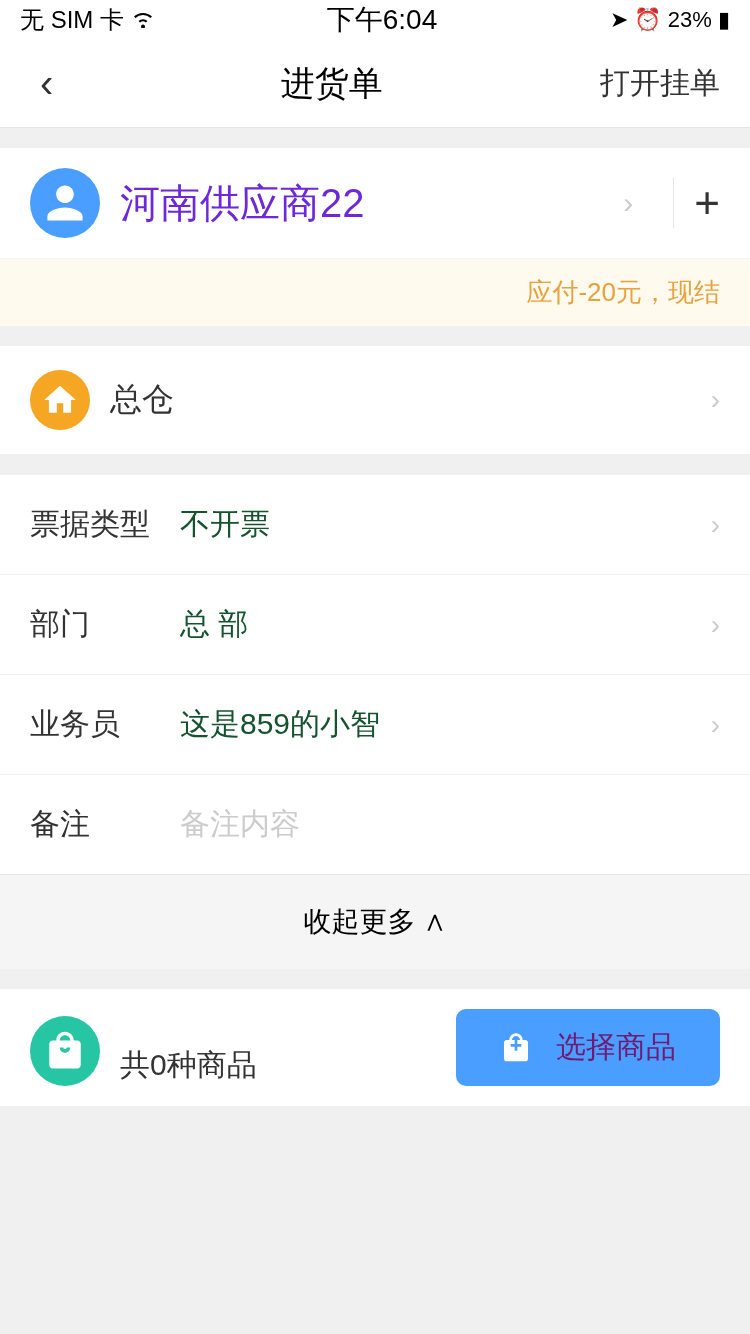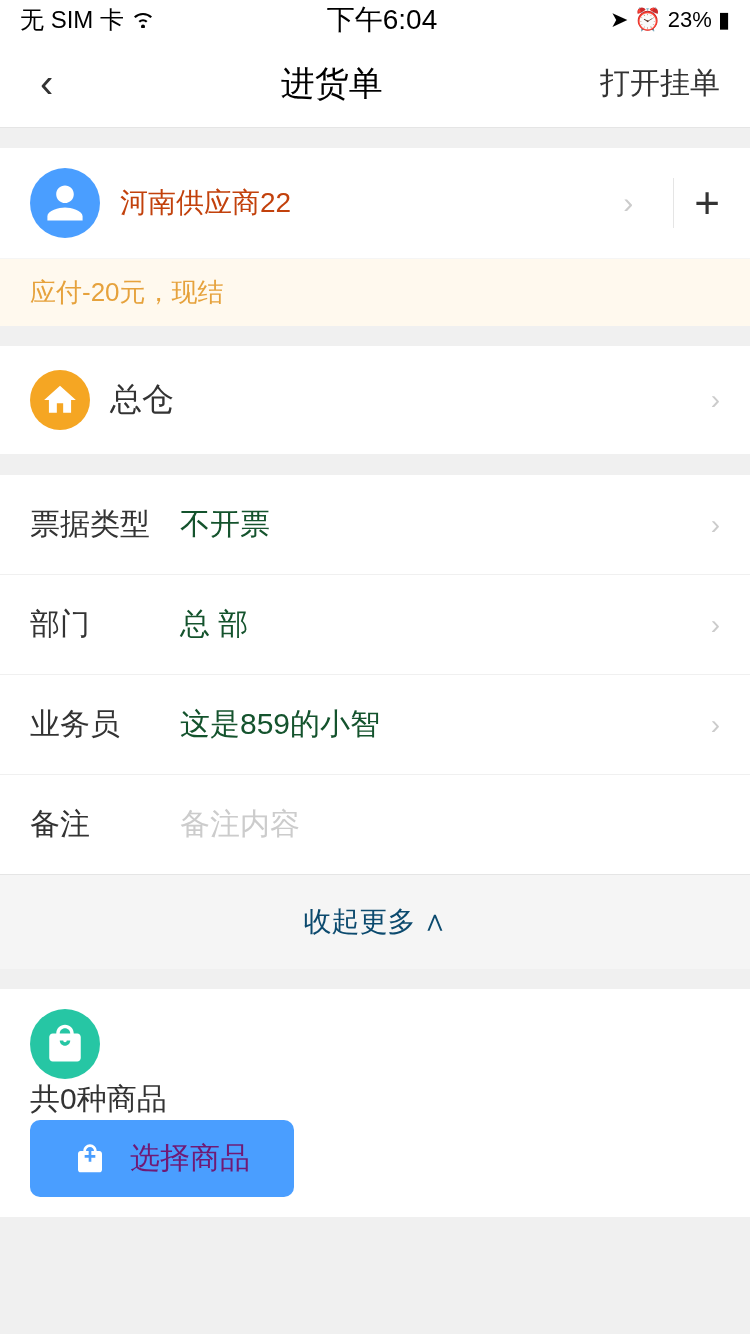--- a/index.html
+++ b/index.html
@@ -84,22 +84,22 @@
       margin-right: 20px;
       flex-shrink: 0;
     }
     .supplier-avatar svg {
       width: 44px;
       height: 44px;
       fill: #fff;
     }
     .supplier-name {
       flex: 1;
-      font-size: 28px;
-      color: #c2410c;
+      font-size: 40px;
+      color: #6d28d9;
     }
     .chevron-icon {
       color: #ccc;
       font-size: 30px;
       margin-right: 20px;
     }
     .add-icon {
       color: #333;
       font-size: 44px;
       cursor: pointer;
@@ -110,20 +110,21 @@
       background: #e5e5e5;
       margin: 0 20px;
     }
 
     
     .notice-bar {
       background: #fff9ee;
       padding: 16px 30px;
       font-size: 26px;
       color: #e6a23c;
+      text-align: right;
     }
 
     
     .warehouse-row {
       display: flex;
       align-items: center;
       padding: 24px 30px;
       background: #fff;
     }
     .warehouse-icon {
@@ -179,33 +180,32 @@
       color: #ccc;
       font-size: 28px;
     }
 
     
     .collapse-bar {
       background: #f5f5f5;
       text-align: center;
       padding: 28px 30px;
       font-size: 28px;
-      color: #0c4a6e;
+      color: #000000;
       cursor: pointer;
       border-top: 1px solid #e5e5e5;
     }
 
     
     .product-bar {
       background: #fff;
       display: flex;
-      align-items: flex-start;
+      align-items: flex-end;
       padding: 20px 30px;
       margin-top: 20px;
-      flex-direction: column;
     }
     .product-icon {
       width: 70px;
       height: 70px;
       border-radius: 50%;
       background: #26c6a4;
       display: flex;
       align-items: center;
       justify-content: center;
       margin-right: 20px;

